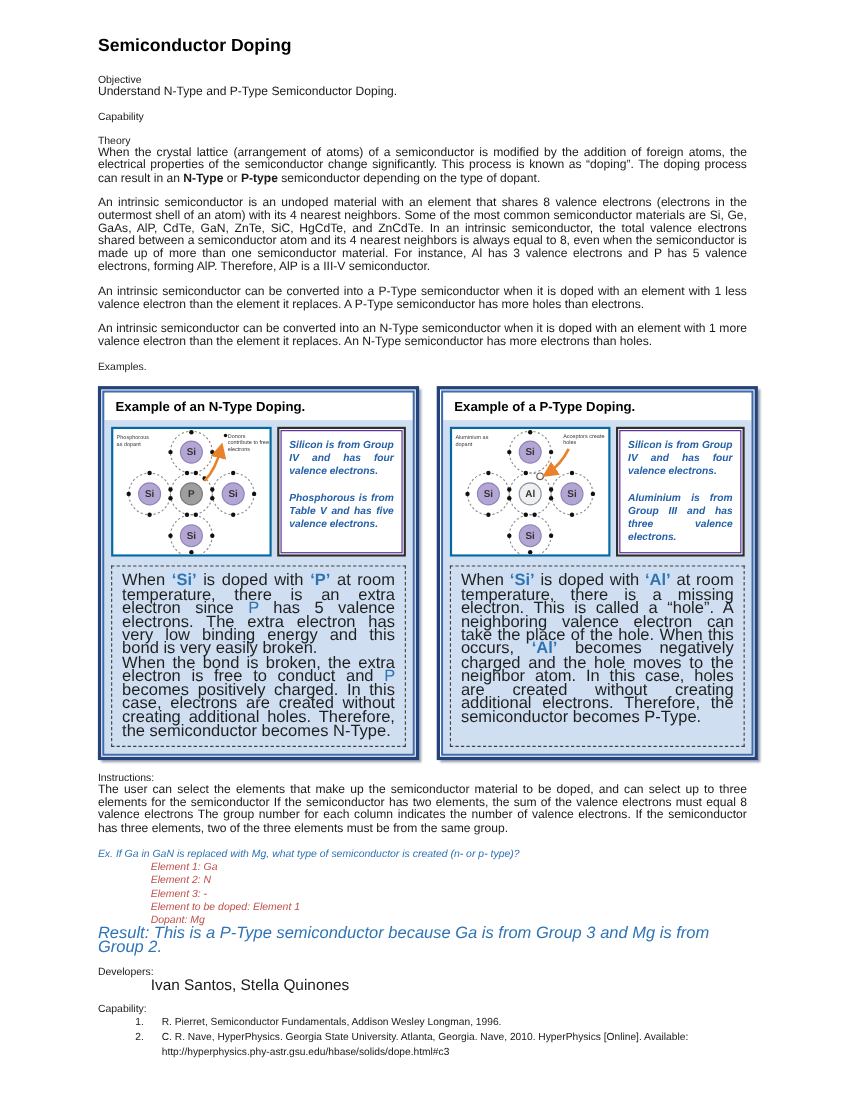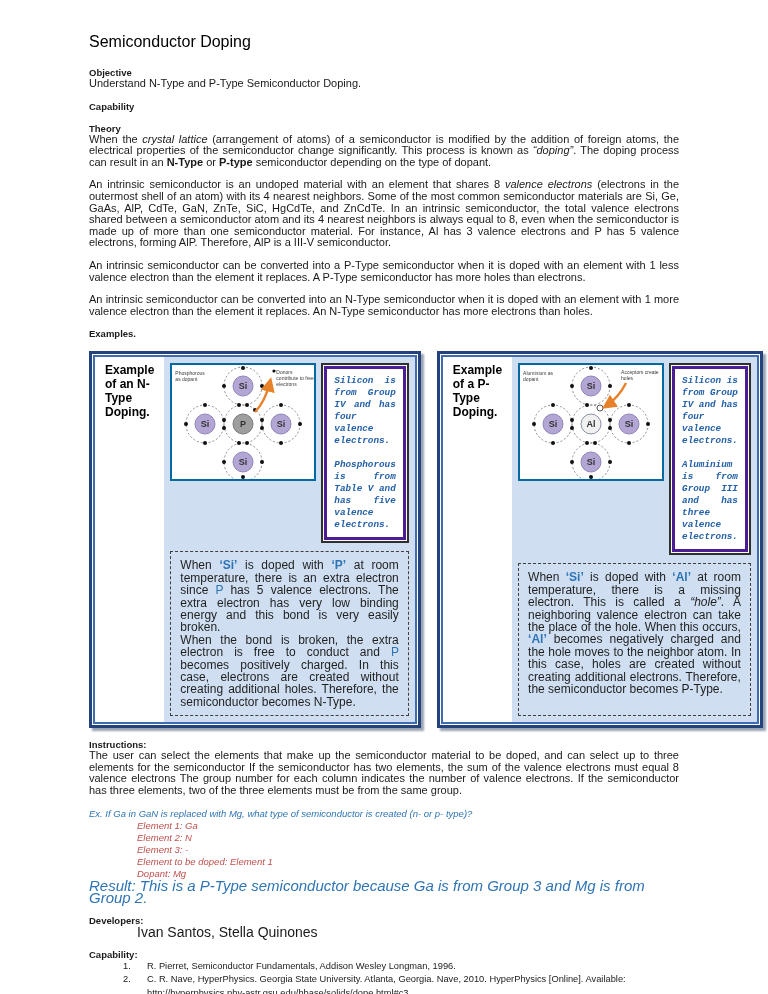--- a/index.html
+++ b/index.html
@@ -5,64 +5,64 @@
   * { margin: 0; padding: 0; box-sizing: border-box; }
   html, body { background: #ffffff; }
   body {
     width: 768px; height: 994px;
     font-family: "Liberation Sans", sans-serif;
     color: #1a1a1a;
     overflow: hidden;
   }
   .content { padding: 33px 89px 0 89px; width: 768px; }
 
-  .doc-title { font-size: 16px; font-weight: normal; color: #000; margin-bottom: 16px; }
-
-  .sec-h { font-size: 9.5px; font-weight: bold; margin-top: 11px; }
+  .doc-title { font-size: 16px; font-weight: bold; color: #000; margin-bottom: 16px; }
+
+  .sec-h { font-size: 9.5px; font-weight: normal; margin-top: 11px; }
   .body-p { font-size: 11px; line-height: 11.6px; text-align: justify; }
   .gap-p { margin-top: 11px; }
 
-  .seg-i  { font-style: italic; }
+  .seg-i  { }
   .seg-b  { font-weight: bold; }
   .seg-bb { color: #2e74b5; font-weight: bold; }
   .seg-bp { color: #2e74b5; }
 
   
   .ex-wrap { display: flex; gap: 16px; width: 600px; margin-top: 12px; }
   .ex-box {
     flex: 1; border: 3px solid #24437c; background: #fff; padding: 1px;
     box-shadow: 3px 3px 2px #98a3b3; display: flex;
   }
-  .ex-inner { border: 2px solid #3e6cae; background: #e5e5e5; flex: 1; display: flex; flex-direction: row; }
+  .ex-inner { border: 2px solid #3e6cae; background: #e5e5e5; flex: 1; display: flex; flex-direction: column; }
   .ex-header { background: #ffffff; font-size: 12px; font-weight: bold; color: #000; padding: 6px 10px 5px 10px; }
   .ex-body { background: #cfdff1; padding: 6px; flex: 1; display: flex; flex-direction: column; }
   .ex-row { display: flex; gap: 5px; }
 
   .diagram {
     width: 146px; height: 118px; background: #fff;
     border: 2px solid #0369a1; position: relative; flex: none;
   }
   .diag-label { position: absolute; font-size: 5px; line-height: 6px; color: #3a3a3a; }
   .lbl-left  { left: 3px; top: 5px; width: 36px; }
   .lbl-right { top: 4px; width: 38px; }
   .lbl-right-n { left: 104px; }
   .lbl-right-p { left: 101px; }
 
   .info-box { flex: 1; border: 2px solid #2f2f2f; background: #fff; padding: 1px; }
-  .info-inner { border: 3px solid #4c1d95; height: 100%; padding: 6px 7px; font-family: Liberation Mono, monospace; }
+  .info-inner { border: 1px solid #4c1d95; height: 100%; padding: 6px 7px; }
   .info-inner p {
     font-size: 9.3px; line-height: 12px; text-align: justify;
     color: #2460a7; font-weight: bold; font-style: italic;
   }
   .info-inner p + p { margin-top: 12px; }
 
   .expl-box {
     margin-top: 8px; border: 1px dashed #3f3f3f; padding: 7px 9px; flex: 1;
   }
-  .expl-box p { font-size: 12px; line-height: 12.4px; text-align: justify; color: #1f1f1f; }
+  .expl-box p { font-size: 15px; line-height: 12.4px; text-align: justify; color: #1f1f1f; }
 
   
   ul.instr { list-style: none; margin-top: 11px; }
   ul.instr li {
     font-size: 9.5px; line-height: 13px; padding-left: 30px; position: relative;
   }
   ul.instr li::before {
     content: "\2022"; position: absolute; left: 18px; top: 0; font-size: 9.5px;
   }
 

